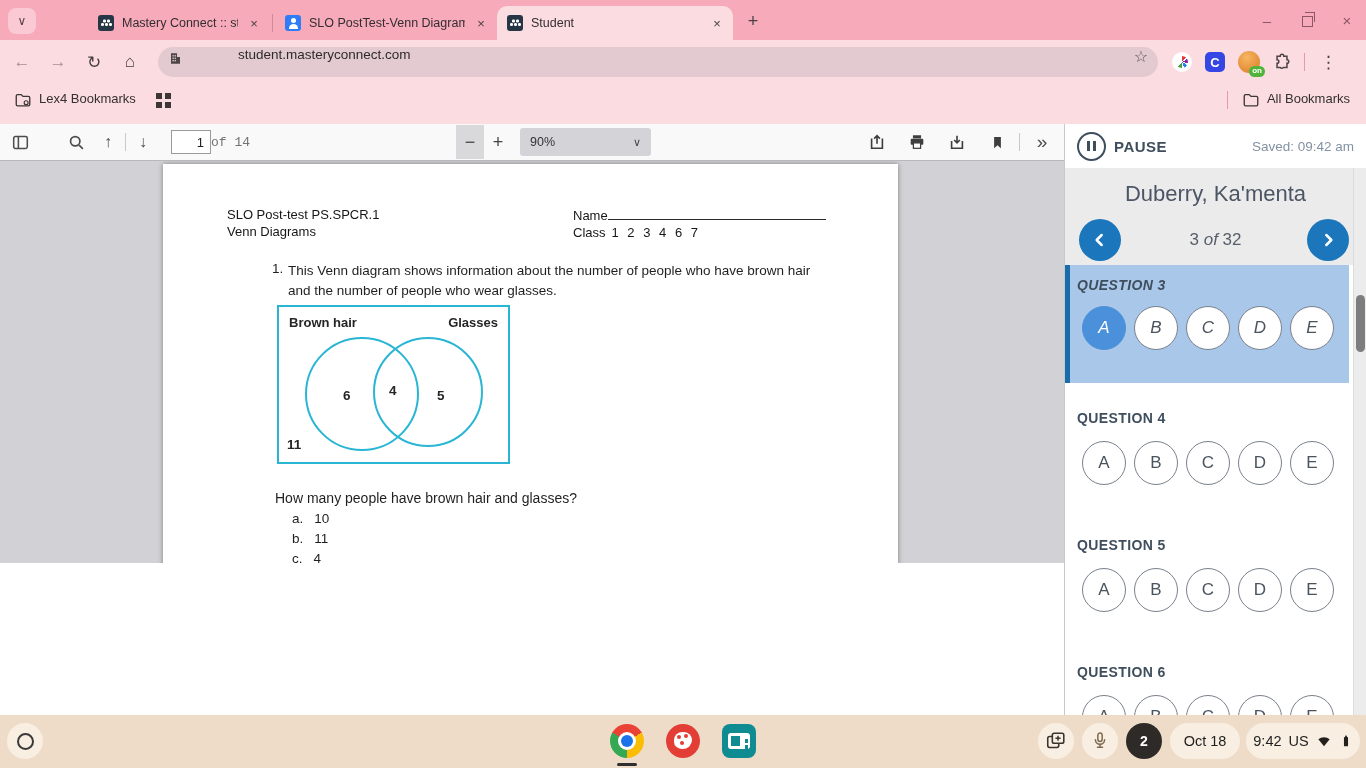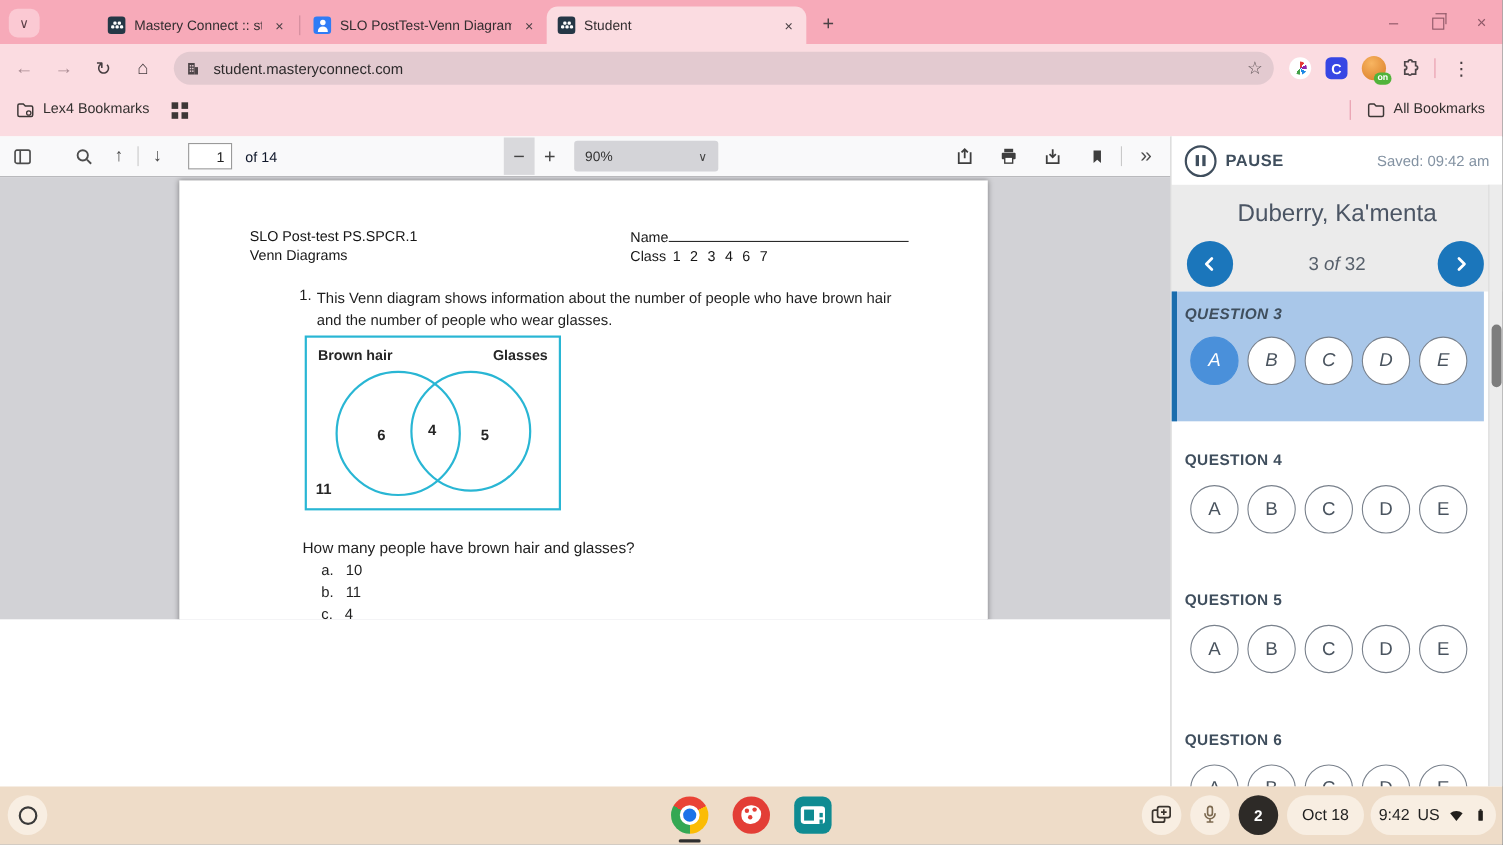--- a/index.html
+++ b/index.html
@@ -23,22 +23,22 @@
   .wincontrols{position:absolute;right:10px;top:0;height:40px;display:flex;align-items:center;gap:22px;color:#8d5766;}
   .winbtn{font-size:15px;cursor:pointer;display:flex;align-items:center;justify-content:center;width:18px;height:18px;}
   .restore-glyph{width:9px;height:9px;border:1.5px solid #8d5766;position:relative;margin-top:3px;}
   .restore-glyph:before{content:"";position:absolute;left:2px;top:-5px;width:9px;height:9px;border:1.5px solid #8d5766;border-bottom:none;border-left:none;}
 
   .chromebg{position:absolute;left:0;top:40px;width:1366px;height:84px;background:#fbdce1;}
   .toolbar{position:absolute;left:0;top:0;width:1366px;height:44px;display:flex;align-items:center;}
   .navico{width:28px;height:28px;display:flex;align-items:center;justify-content:center;font-size:17px;color:#463d40;
           border-radius:50%;cursor:pointer;flex:none;}
   .navico.dim{color:#a98b92;}
-  .omnibox{height:30px;width:1000px;margin-left:14px;background:#e3cad0;border-radius:15px;display:flex;align-items:center;
-           padding:0 10px 0 6px;box-sizing:border-box;cursor:text;}
+  .omnibox{height:30px;width:1000px;margin-left:14px;background:#e3cad0;border-radius:15px;display:flex;
+           padding:0 10px 0 6px;box-sizing:border-box;cursor:text;gap:44px;}
   .sitechip{width:22px;height:22px;border-radius:50%;display:flex;align-items:center;justify-content:center;margin-right:8px;}
   .urltext{font-size:13.5px;color:#2d2a2b;flex:1;}
   .starbtn{font-size:16px;color:#5a5053;cursor:pointer;}
   .extrow{display:flex;align-items:center;gap:13px;margin-left:14px;}
   .extico{cursor:pointer;display:flex;align-items:center;justify-content:center;}
   .fanlogo{width:20px;height:20px;border-radius:50%;background:#fff;position:relative;overflow:hidden;}
   .fanlogo:before{content:"";position:absolute;left:4px;top:4px;width:12px;height:12px;border-radius:50%;
       background:conic-gradient(#e53935 0 40deg,#fff 0 60deg,#8e24aa 0 100deg,#fff 0 120deg,#1e88e5 0 160deg,#fff 0 180deg,#43a047 0 220deg,#fff 0);}
   .cext{width:20px;height:20px;border-radius:5px;background:#3646e4;color:#fff;font-weight:bold;font-size:13px;
         display:flex;align-items:center;justify-content:center;}
@@ -53,21 +53,21 @@
   .gridico{width:6px;height:6px;background:#3c3736;box-shadow:9px 0 0 #3c3736,0 9px 0 #3c3736,9px 9px 0 #3c3736;
            margin:-8px 10px 0 2px;}
 
   
   .pdftoolbar{position:absolute;left:0;top:124px;width:1064px;height:37px;background:#f9f9fa;border-bottom:1px solid #b9b9bc;
               box-sizing:border-box;display:flex;align-items:center;color:#4d4d4d;}
   .pti{width:28px;height:28px;display:flex;align-items:center;justify-content:center;cursor:pointer;flex:none;font-size:16px;color:#4d4d4d;}
   .ptdivider{width:1px;height:18px;background:#c9c9c9;margin:0 3px;}
   .pageinput{width:40px;height:24px;border:1px solid #9a9a9a;background:#fff;font-size:13px;text-align:right;
              padding-right:6px;box-sizing:border-box;font-family:"Liberation Sans",sans-serif;color:#222;}
-  .oflabel{font-size:13px;margin-left:12px;color:#0f172a;}
+  .oflabel{font-size:13px;margin-left:0;color:#737373;font-family:Liberation Mono, monospace;}
   .zoombtn{width:28px;height:34px;display:flex;align-items:center;justify-content:center;font-size:18px;cursor:pointer;color:#444;}
   .zoombtn.pressed{background:#d9d9dc;}
   .zoomselect{width:131px;height:28px;background:#d4d4d8;border-radius:3px;margin-left:8px;display:flex;align-items:center;
               padding:0 10px;box-sizing:border-box;font-size:12.5px;color:#333;cursor:pointer;}
   .zoomselect .caret{margin-left:auto;font-size:11px;color:#444;}
 
   
   .viewer{position:absolute;left:0;top:161px;width:1064px;height:402px;background:#d2d2d6;overflow:hidden;}
   .docpage{position:absolute;left:163px;top:3px;width:735px;height:560px;background:#fff;box-shadow:0 0 5px rgba(0,0,0,.4);}
   .dochead{font-size:13px;color:#161616;line-height:17px;}

